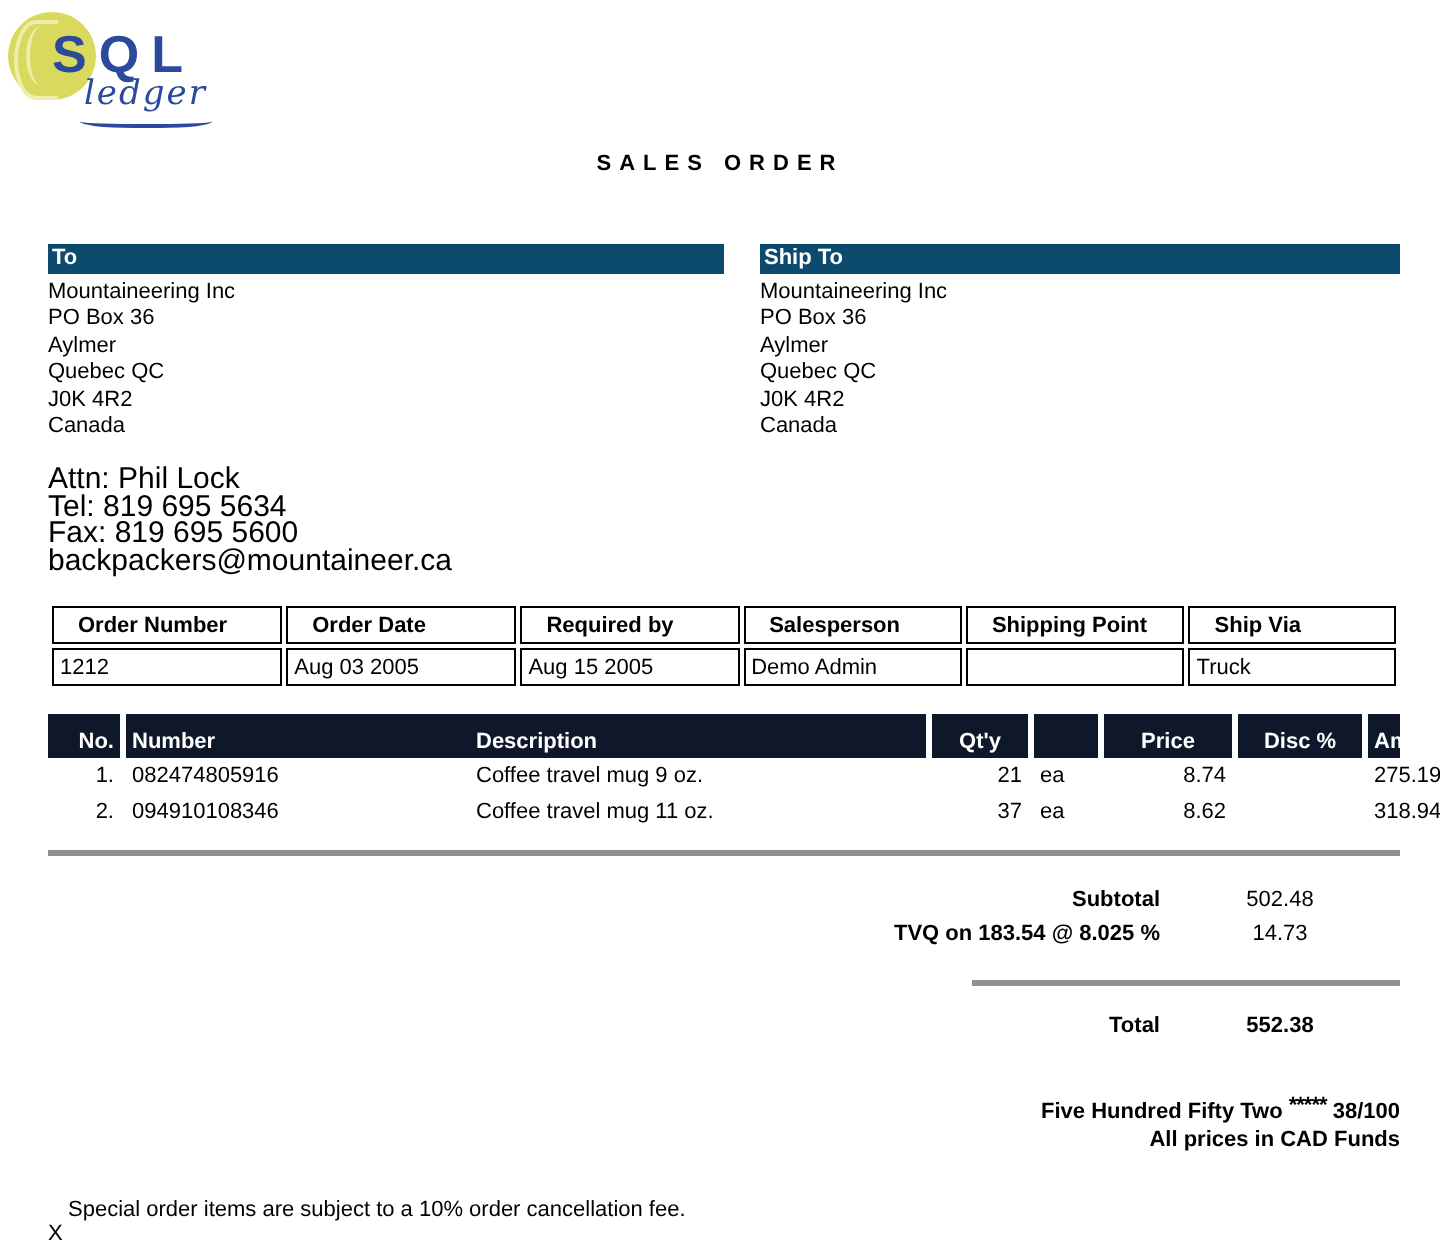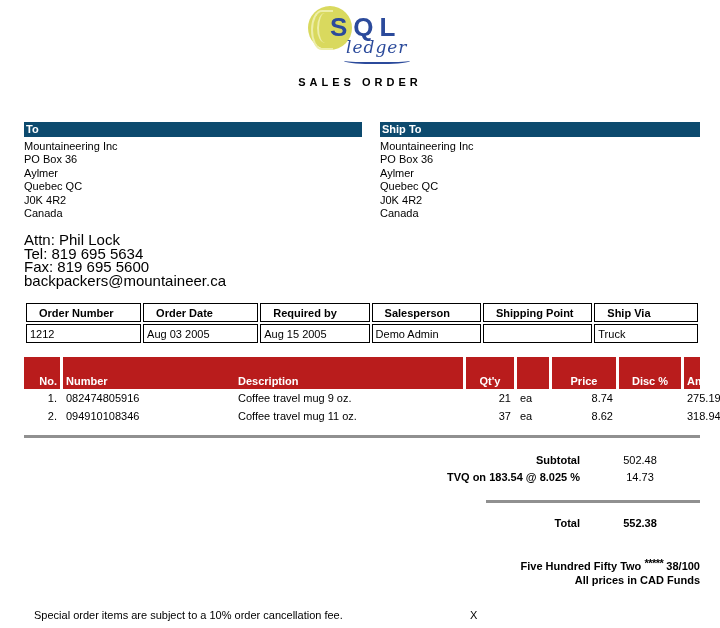--- a/index.html
+++ b/index.html
@@ -15,21 +15,21 @@
     position: relative;
     overflow: hidden;
   }
 
   
   .logo-wrap {
     width: 100%;
     height: 66px;
     display: flex;
     align-items: flex-start;
-    justify-content: center;
+    justify-content: flex-start;
     padding-top: 4px;
     box-sizing: border-box;
   }
   .logo {
     position: relative;
     width: 112px;
     height: 60px;
   }
   .logo-ball {
     position: absolute;
@@ -159,25 +159,25 @@
 
   
   .items {
     width: 100%;
     margin-top: 12px;
     border-collapse: separate;
     border-spacing: 0;
     table-layout: fixed;
   }
   .items th {
-    background: #b91c1c;
+    background: #0f172a;
     color: #ffffff;
     font-size: 11px;
     font-weight: bold;
-    padding: 18px 3px 2px 3px;
+    padding: 8px 3px 2px 3px;
     line-height: 12px;
   }
   .items th.gap {
     background: #ffffff;
     padding: 0;
     width: 3px;
   }
   .items td {
     font-size: 11px;
     padding: 2px 3px;
@@ -237,20 +237,21 @@
   .words .stars {
     font-size: 11px;
     vertical-align: 3px;
     letter-spacing: -0.5px;
   }
 
   
   .note-row {
     display: flex;
     margin-top: 22px;
+    flex-direction: column;
   }
   .note-text {
     font-size: 11px;
     padding-left: 10px;
     flex: 1;
   }
   .sig-x {
     font-size: 11px;
     width: 230px;
   }

